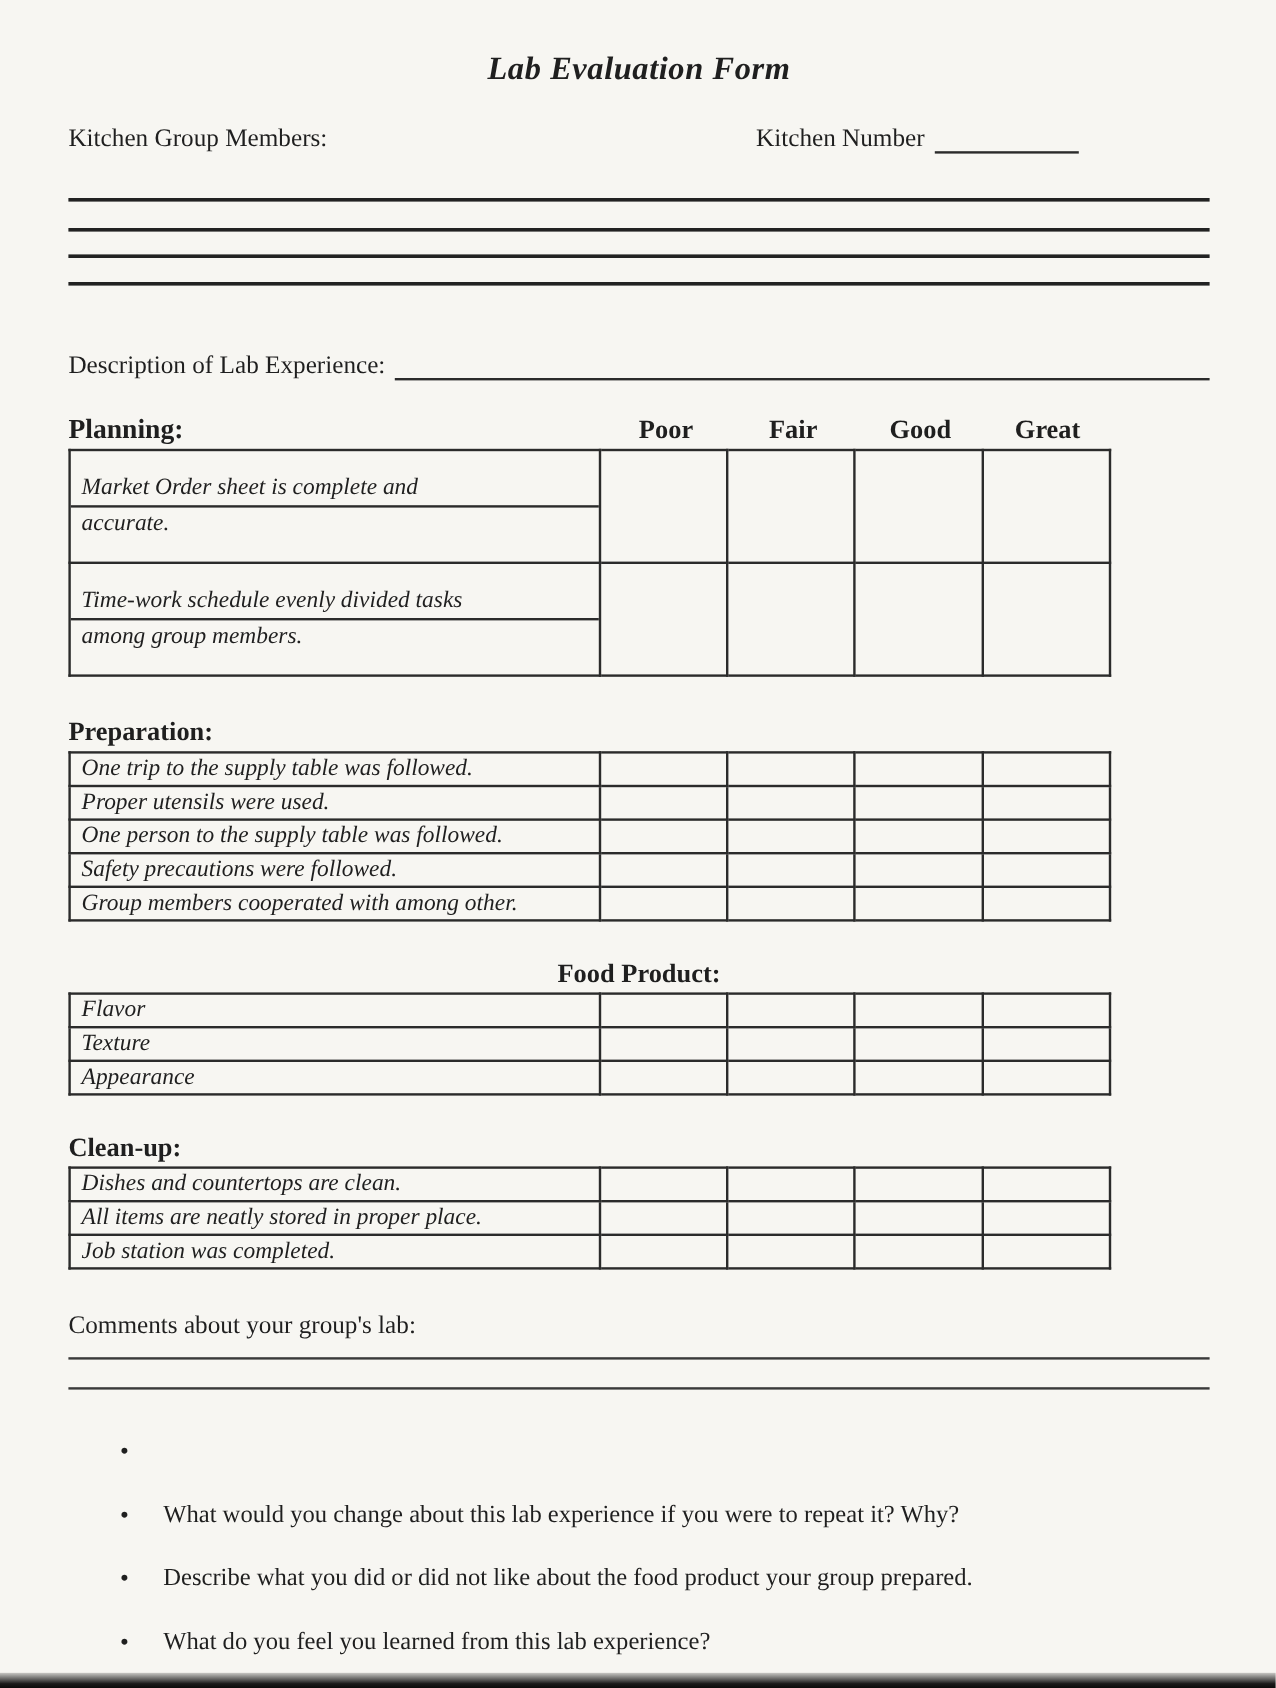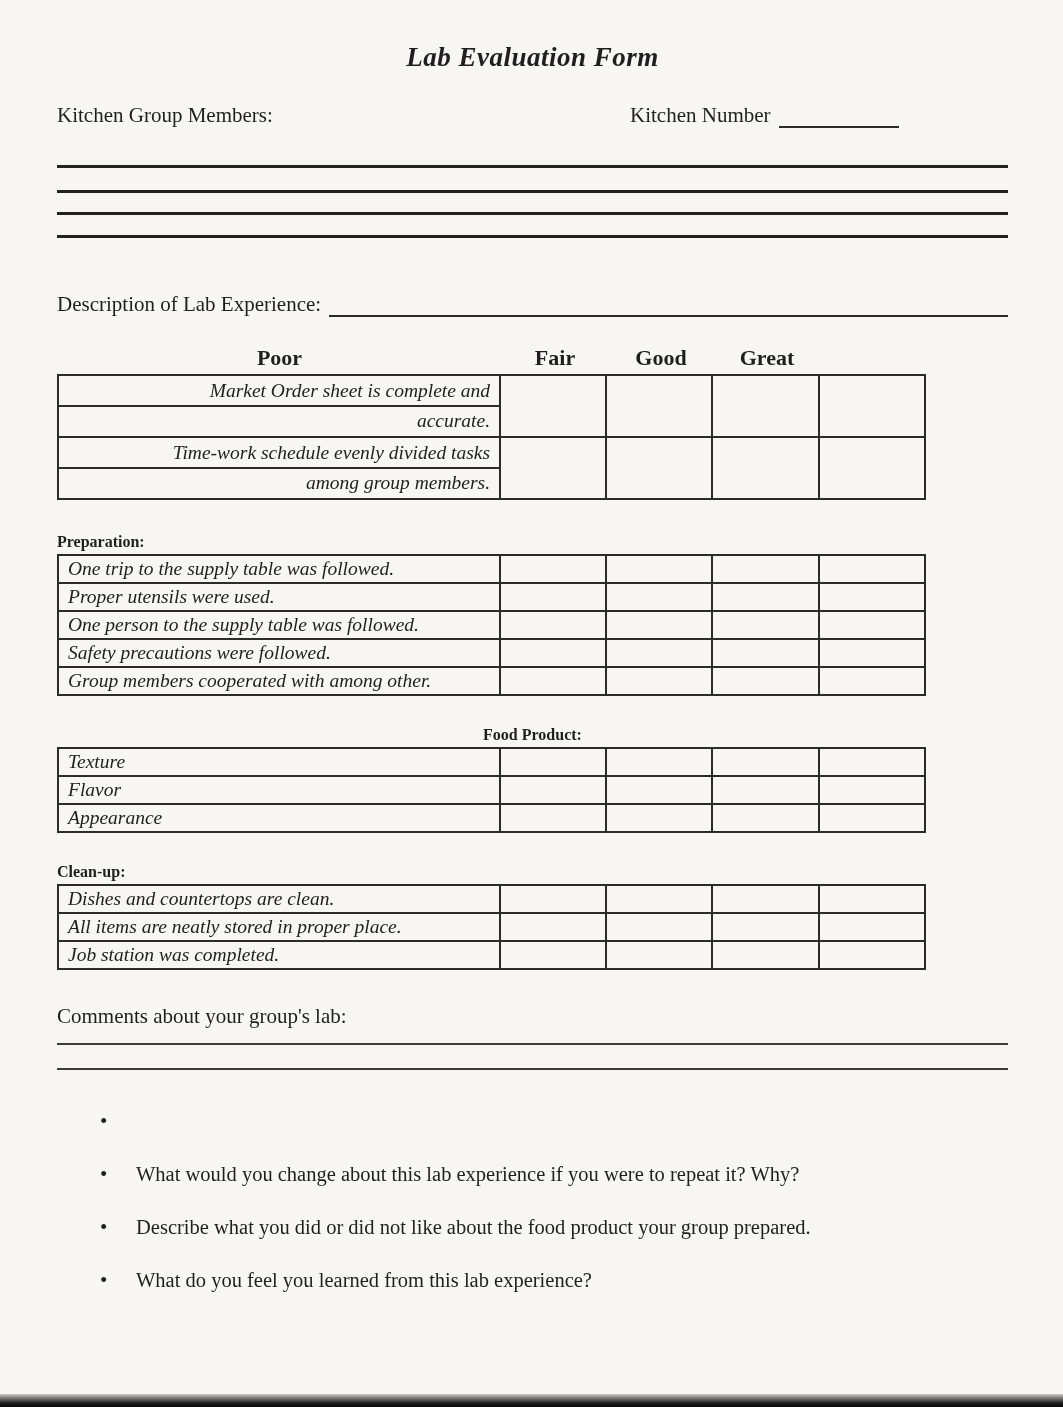--- a/index.html
+++ b/index.html
@@ -41,41 +41,41 @@
   .rating-head-row {
     margin-top:28px;
     display:grid;
     grid-template-columns:445px 106px 106px 106px 106px;
     width:869px;
     align-items:end;
   }
   .sec-title { font-size:23px; font-weight:bold; }
   .rh { text-align:center; font-size:22px; font-weight:bold; }
 
-  .section-title-standalone { font-size:16px; font-weight:bold; }
+  .section-title-standalone { font-size:22px; font-weight:bold; }
   .mt-prep  { margin-top:33px; }
   .mt-food  { margin-top:30px;text-align:center; }
   .mt-clean { margin-top:30px; }
 
   table.eval {
     table-layout:fixed;
     width:869px;
     border-collapse:collapse;
     margin-top:3px;
   }
   table.eval td { border:2px solid #2b2b2b; }
   td.label {
     width:441px;
     font-style:italic;
     font-size:19.5px;
     padding:0 9px;
     height:27px;
     line-height:26px;
   }
-  td.label.two-line { height:57px; padding:2px 9px;text-align:right; }
+  td.label.two-line { height:57px; padding:18px 9px; }
   td.label.two-line .l1 {
     border-bottom:2px solid #2b2b2b;
     margin:0 -9px; padding:0 9px 1px 9px;
   }
   td.label.two-line .l2 { padding-top:1px; }
   td.rcell { width:106px; }
 
   .comments-label { margin-top:34px; font-size:21px; }
   .comment-line { border-bottom:2px solid #3a3a3a; }
   .cl1 { height:16px; } .cl2 { height:25px; }
@@ -111,20 +111,21 @@
     <div class="name-line nl4"></div>
   </div>
 
   <div class="desc-row">
     <span>Description of Lab Experience:</span>
     <span class="desc-blank"></span>
   </div>
 
 
   <div class="rating-head-row">
+    <div class="sec-title">Planning:</div>
     <div class="rh">Poor</div>
     <div class="rh">Fair</div>
     <div class="rh">Good</div>
     <div class="rh">Great</div>
   </div>
 
   <table class="eval">
     <tbody>
       <tr>
         <td class="label two-line">
@@ -187,28 +188,28 @@
         <td class="rcell"></td>
         <td class="rcell"></td>
       </tr>
     </tbody>
   </table>
 
   <div class="section-title-standalone mt-food">Food Product:</div>
   <table class="eval">
     <tbody>
       <tr>
+        <td class="label">Flavor</td>
+        <td class="rcell"></td>
+        <td class="rcell"></td>
+        <td class="rcell"></td>
+        <td class="rcell"></td>
+      </tr>
+      <tr>
         <td class="label">Texture</td>
-        <td class="rcell"></td>
-        <td class="rcell"></td>
-        <td class="rcell"></td>
-        <td class="rcell"></td>
-      </tr>
-      <tr>
-        <td class="label">Flavor</td>
         <td class="rcell"></td>
         <td class="rcell"></td>
         <td class="rcell"></td>
         <td class="rcell"></td>
       </tr>
       <tr>
         <td class="label">Appearance</td>
         <td class="rcell"></td>
         <td class="rcell"></td>
         <td class="rcell"></td>

